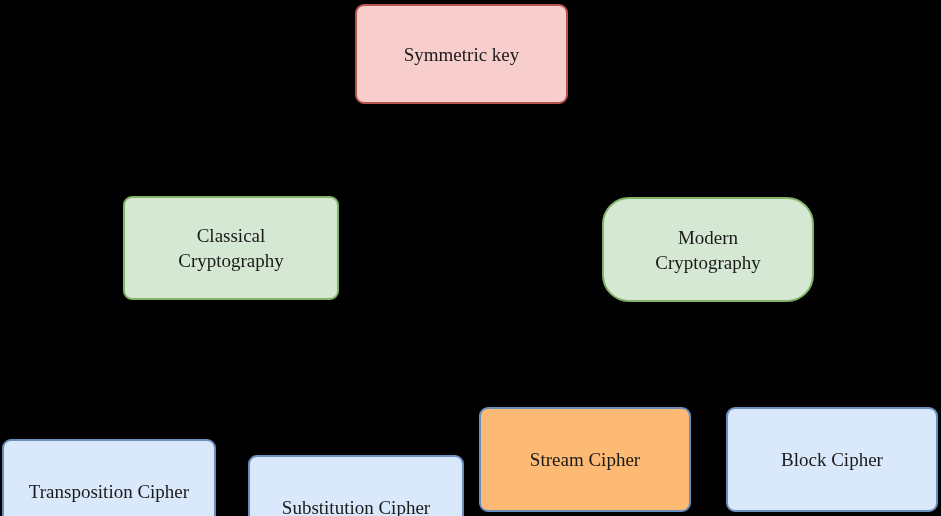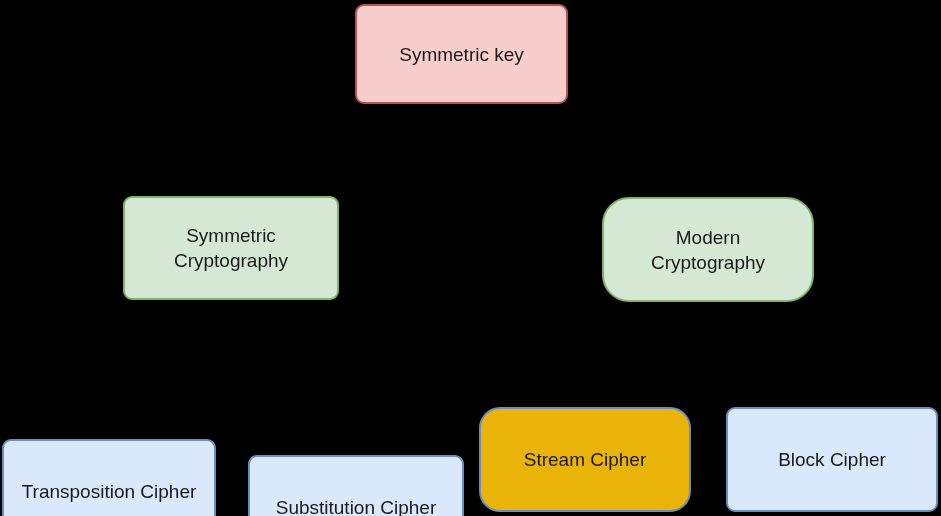--- a/index.html
+++ b/index.html
@@ -17,20 +17,21 @@
   }
   .node {
     position: absolute;
     box-sizing: border-box;
     border: 2px solid #999;
     border-radius: 9px;
     display: flex;
     align-items: center;
     justify-content: center;
     text-align: center;
+    font-family: Liberation Serif, serif;
   }
   .node .label {
     color: #1a1a1a;
     font-size: 19px;
     line-height: 25px;
     white-space: pre-line;
     padding: 0 6px;
   }
   
   .n-symmetric     { left: 355px; top: 4px;   width: 213px; height: 100px; }
@@ -44,38 +45,38 @@
 </head>
 <body>
 
 <div class="canvas">
 
   <div class="node n-symmetric" style="background: rgb(248, 206, 204); border-color: rgb(184, 84, 80);">
     <span class="label">Symmetric key</span>
   </div>
 
   <div class="node n-classical" style="background: rgb(213, 232, 212); border-color: rgb(130, 179, 102);">
-    <span class="label">Symmetric
+    <span class="label">Classical
 Cryptography</span>
   </div>
 
   <div class="node n-modern" style="background: rgb(213, 232, 212); border-color: rgb(130, 179, 102);">
     <span class="label">Modern
 Cryptography</span>
   </div>
 
   <div class="node n-transposition" style="background: rgb(218, 232, 252); border-color: rgb(108, 142, 191);">
     <span class="label">Transposition Cipher</span>
   </div>
 
   <div class="node n-substitution" style="background: rgb(218, 232, 252); border-color: rgb(108, 142, 191); margin-top: 48px;">
     <span class="label">Substitution Cipher</span>
   </div>
 
-  <div class="node n-stream" style="background: #eab308; border-color: rgb(108, 142, 191); border-radius: 21px;">
+  <div class="node n-stream" style="background: #fdba74; border-color: rgb(108, 142, 191);">
     <span class="label">Stream Cipher</span>
   </div>
 
   <div class="node n-block" style="background: rgb(218, 232, 252); border-color: rgb(108, 142, 191);">
     <span class="label">Block Cipher</span>
   </div>
 
 </div>
 
 </body></html>

